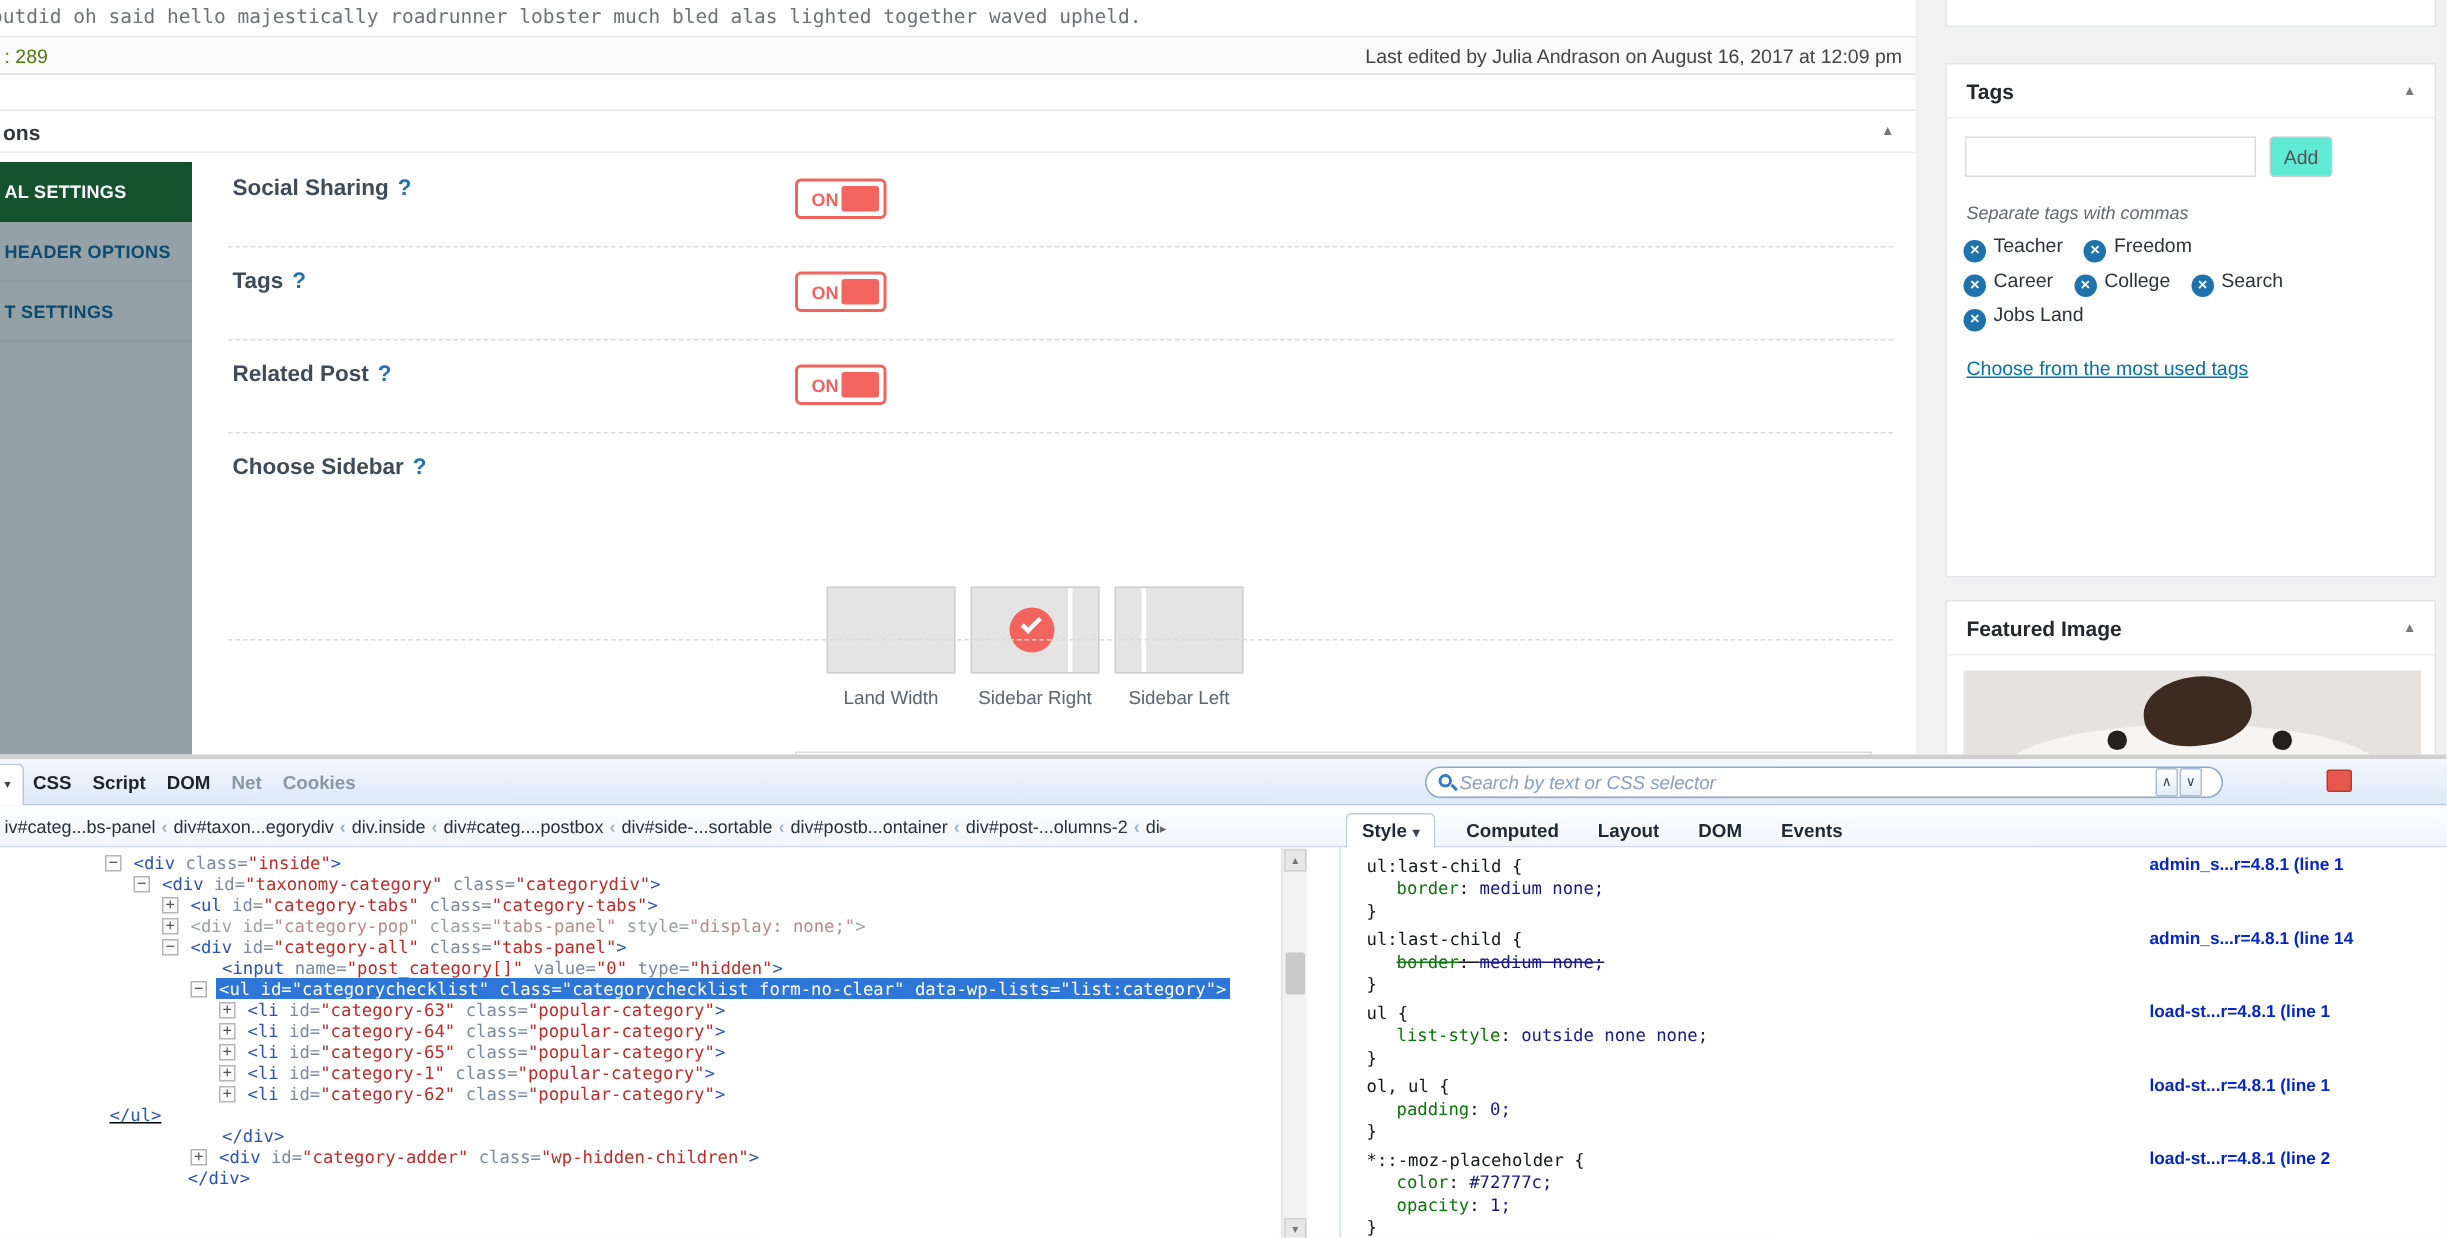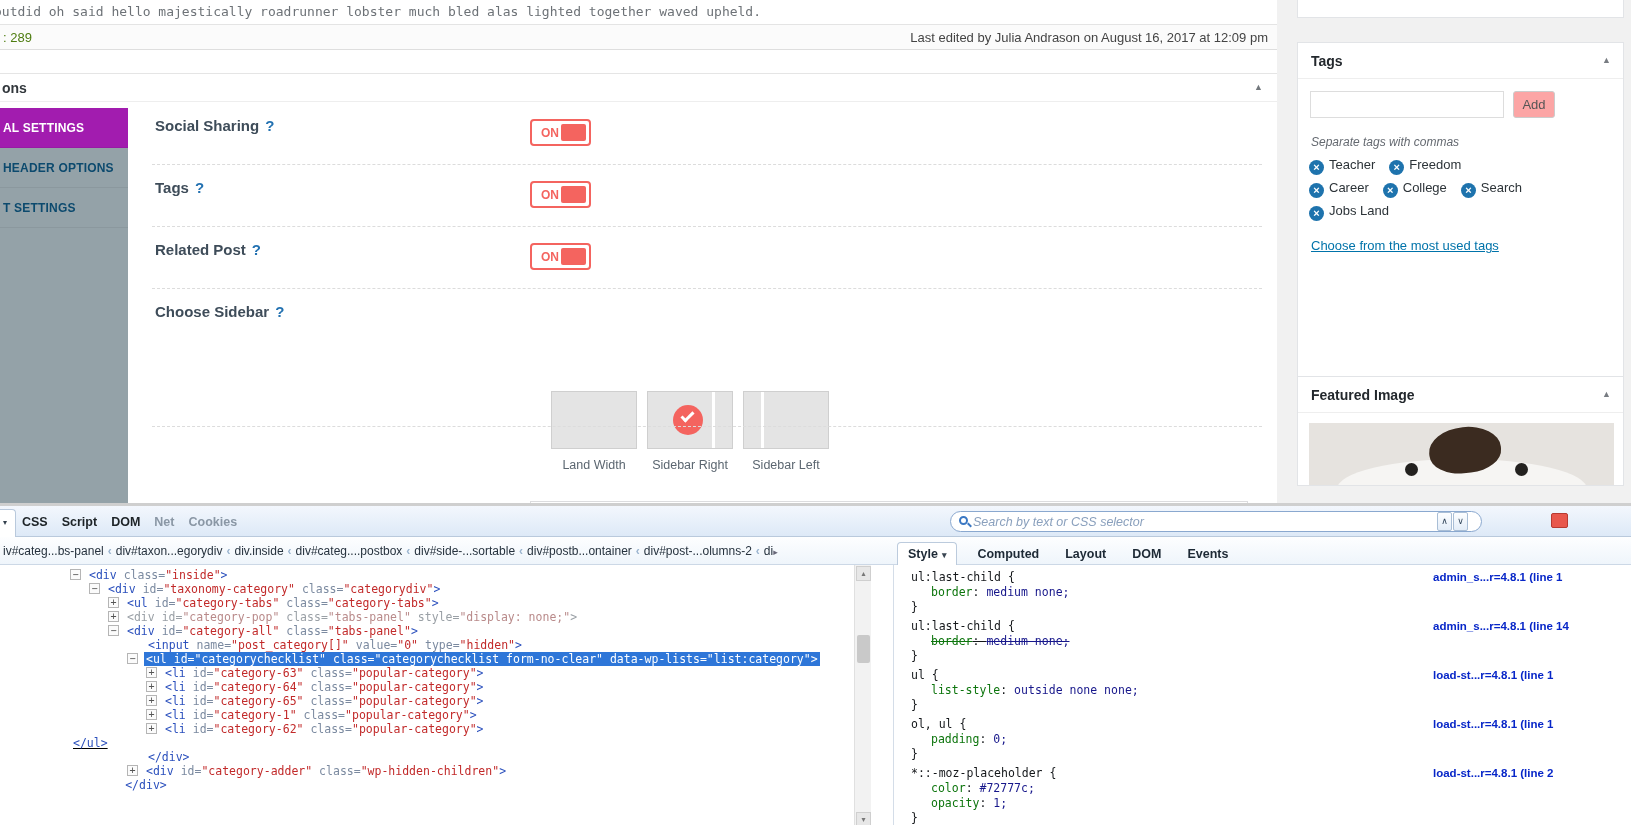--- a/index.html
+++ b/index.html
@@ -15,21 +15,21 @@
   .info-bar .le { position:absolute; right:9px; top:5px; color:#444; }
   .white-gap { position:absolute; left:0; top:50px; width:1277px; height:23px; background:#fff; }
 
   
   .opt-panel { position:absolute; left:0; top:73px; width:1277px; height:432px; background:#fff; border-top:1px solid #e5e5e5; }
   .opt-head { position:absolute; left:0; top:0; width:1277px; height:28px; border-bottom:1px solid #eee; }
   .opt-head .t { position:absolute; left:2px; top:6px; font-size:14px; font-weight:bold; color:#32373c; }
   .opt-head .collapse { position:absolute; right:14px; top:8px; font-size:9px; color:#72777c; cursor:pointer; }
   .opt-menu { position:absolute; left:0; top:34px; width:128px; height:398px; background:#94a2a8; }
   .menu-item { height:40px; line-height:40px; padding-left:3px; font-size:12px; font-weight:bold; color:#0c4a6e; letter-spacing:.2px; border-bottom:1px solid rgba(0,0,0,.06); cursor:pointer; white-space:nowrap; overflow:hidden; }
-  .menu-item.active { background:#a21caf; color:#fff; }
+  .menu-item.active { background:#14532d; color:#fff; }
   .opt-content { position:absolute; left:128px; top:28px; width:1149px; height:404px; background:#fff; }
 
   .set-label { position:absolute; left:27px; font-size:15px; font-weight:bold; color:#3e4c59; }
   .set-label .help { color:#2271b1; font-weight:bold; margin-left:6px; cursor:pointer; }
   .dashed { position:absolute; left:24px; width:1110px; border-top:1px dashed #dcdcdc; }
 
   .toggle { position:absolute; left:402px; width:61px; height:27px; border:2px solid #f4645f; border-radius:4px; background:#fff; cursor:pointer; }
   .toggle .on { position:absolute; left:9px; top:5px; font-size:12px; font-weight:bold; color:#f4645f; }
   .toggle .knob { position:absolute; right:3px; top:3px; width:25px; height:17px; background:#f4645f; border-radius:2px; }
 
@@ -44,33 +44,33 @@
   .dropdown .caret { position:absolute; right:6px; top:12px; font-size:11px; color:#a0a5aa; }
 
   
   .stub-panel { position:absolute; left:1297px; top:0; width:327px; height:18px; background:#fff; border:1px solid #e2e4e7; border-top:none; }
   .panel { position:absolute; left:1297px; width:327px; background:#fff; border:1px solid #e2e4e7; }
   .p-head { position:relative; height:36px; border-bottom:1px solid #eee; }
   .p-head .t { position:absolute; left:13px; top:10px; font-size:14px; font-weight:bold; color:#23282d; }
   .p-head .collapse { position:absolute; right:12px; top:12px; font-size:9px; color:#787c82; cursor:pointer; }
   #tags-panel { top:42px; height:343px; }
   .tag-input { position:absolute; left:12px; top:48px; width:194px; height:27px; border:1px solid #ddd; background:#fff; font-size:13px; padding:0 6px; }
-  .add-btn { position:absolute; left:215px; top:48px; width:42px; height:27px; background:#fca5a5; border:1px solid #ccc; border-radius:3px; font-size:13px; color:#555; cursor:pointer; }
+  .add-btn { position:absolute; left:215px; top:48px; width:42px; height:27px; background:#5eead4; border:1px solid #ccc; border-radius:3px; font-size:13px; color:#555; cursor:pointer; }
   .tag-hint { position:absolute; left:13px; top:92px; font-style:italic; font-size:12px; color:#646970; }
   #tag-chips { position:absolute; left:11px; top:112px; width:300px; }
   .chip-row { height:23px; white-space:nowrap; }
   .chip { display:inline-block; margin-right:14px; font-size:13px; color:#2c3338; }
   .chip .x { display:inline-block; width:15px; height:15px; line-height:14px; text-align:center; border-radius:50%; background:#1e73ad; color:#fff; font-size:11px; font-weight:bold; margin-right:5px; vertical-align:-2px; cursor:pointer; }
   .most-used { position:absolute; left:13px; top:195px; font-size:13px; color:#0073aa; text-decoration:underline; cursor:pointer; }
   .red-box { position:absolute; left:16px; top:210px; width:247px; height:119px; border:3px solid #e8262b; }
   .cloud-box { position:absolute; left:4px; top:4px; right:4px; bottom:4px; background:#fff; border:1px solid #dcdcde; padding:10px 5px 0 7px; overflow:hidden; }
   .cloud-row { white-space:nowrap; }
   .cloud-tag { display:inline-block; margin-right:7px; color:#0f6fa6; cursor:pointer; vertical-align:baseline; }
   .cloud-tag.s { font-size:11.5px; } .cloud-tag.m { font-size:13px; } .cloud-tag.l { font-size:25px; }
-  #fi-panel { top:376px; height:110px; }
+  #fi-panel { top:400px; height:110px; }
   .photo { position:absolute; left:11px; top:46px; width:305px; height:62px; background:#e6e3df; overflow:hidden; }
   .photo .hair { position:absolute; left:120px; top:4px; width:72px; height:46px; background:#3b2b20; border-radius:50% 50% 45% 45%; transform:rotate(-6deg); }
   .photo .shirt { position:absolute; left:28px; top:36px; width:250px; height:60px; background:#f6f5f3; border-radius:50% 50% 0 0; }
   .photo .strap1,.photo .strap2 { position:absolute; top:40px; width:13px; height:13px; background:#23211f; border-radius:50%; }
   .photo .strap1 { left:96px; } .photo .strap2 { left:206px; }
 
   
   #firebug { position:absolute; left:0; top:503px; width:1631px; height:322px; background:#fff; border-top:3px solid #cfcfcf; z-index:5; }
   .fb-toolbar { position:absolute; left:0; top:0; width:100%; height:31px; background:linear-gradient(#f3f7fd,#dde9f7); border-bottom:1px solid #b9c9dc; }
   .stub-tab { position:absolute; left:0; top:3px; width:16px; height:28px; background:#fff; border:1px solid #b9c9dc; border-bottom:none; border-left:none; border-radius:0 4px 0 0; cursor:pointer; }

